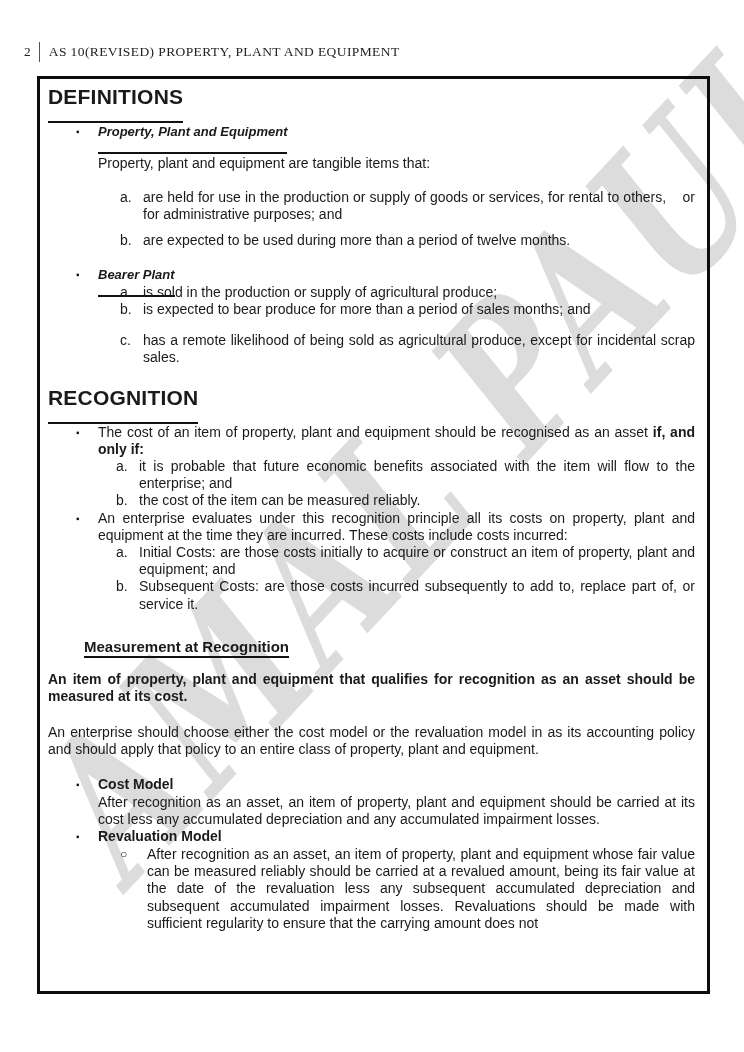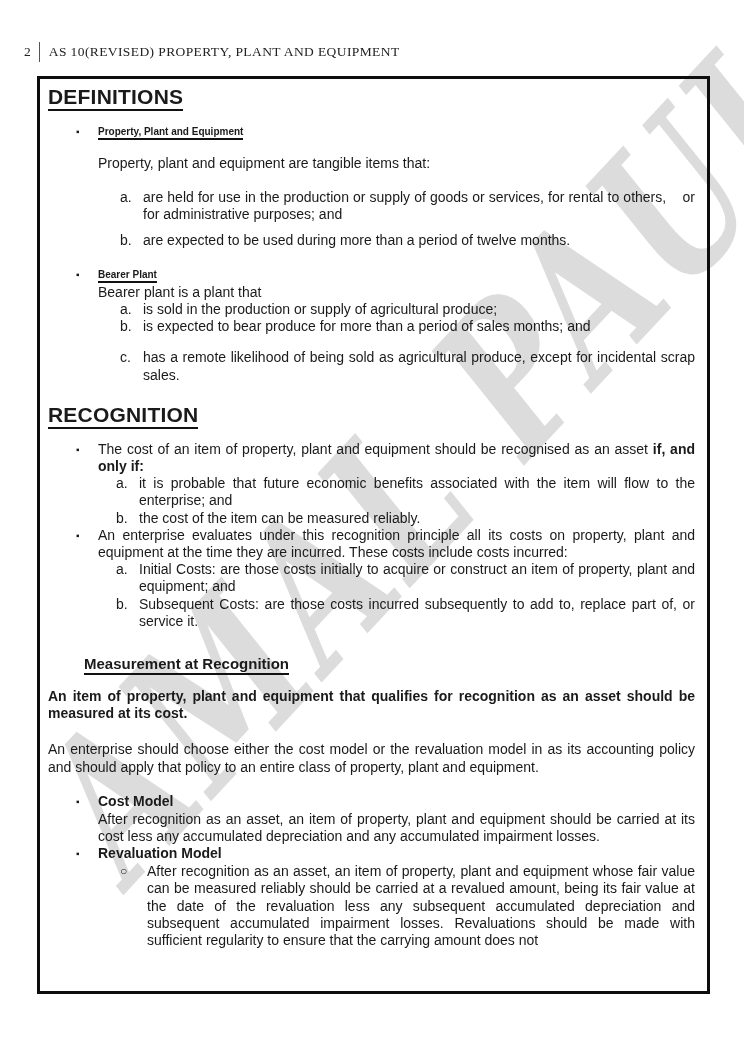--- a/index.html
+++ b/index.html
@@ -48,22 +48,22 @@
     padding:6px 12px 6px 8px;
     z-index:1;
     overflow:hidden;
     background:transparent;
   }
   .content { position:relative; z-index:1; font-size:14px; line-height:17.2px; }
   h1 {
     font-size:21px; line-height:24px; font-weight:bold;
     letter-spacing:0.2px; margin-bottom:14px;
   }
-  h1 .u, h2 .u { border-bottom:2.5px solid #111; padding-bottom:1px; }
-  h2 { font-size:10px; line-height:18px; font-weight:bold; display:inline; }
+  h1 .u, h2 .u { border-bottom:2.5px solid #111; padding-bottom:13px; }
+  h2 { font-size:13px; line-height:18px; font-weight:bold; display:inline;font-style:italic; }
   h3 {
     font-size:15px; line-height:19px; font-weight:bold;
     margin-bottom:15px;
   }
   h3 .u { border-bottom:2px solid #111; padding-bottom:1px;margin-left:36px; }
   .brow { display:flex; margin-left:28px; }
   .brow .bm { width:22px; flex-shrink:0; font-size:10px; line-height:18px; }
   .li { display:flex; margin-left:72px; }
   .li.l2 { margin-left:68px; }
   .li .m { width:23px; flex-shrink:0; }
@@ -116,21 +116,20 @@
     </div>
     <div class="li gap-l">
       <span class="m">b.</span>
       <span class="t">are expected to be used during more than a period of twelve months.</span>
     </div>
 
     <div class="brow">
       <span class="bm">▪</span>
       <h2><span class="u">Bearer Plant</span></h2>
     </div>
-    <p class="intro">Bearer plant is a plant that</p>
     <div class="li">
       <span class="m">a.</span>
       <span class="t">is sold in the production or supply of agricultural produce;</span>
     </div>
     <div class="li gap-m">
       <span class="m">b.</span>
       <span class="t">is expected to bear produce for more than a period of sales months; and</span>
     </div>
     <div class="li">
       <span class="m">c.</span>

